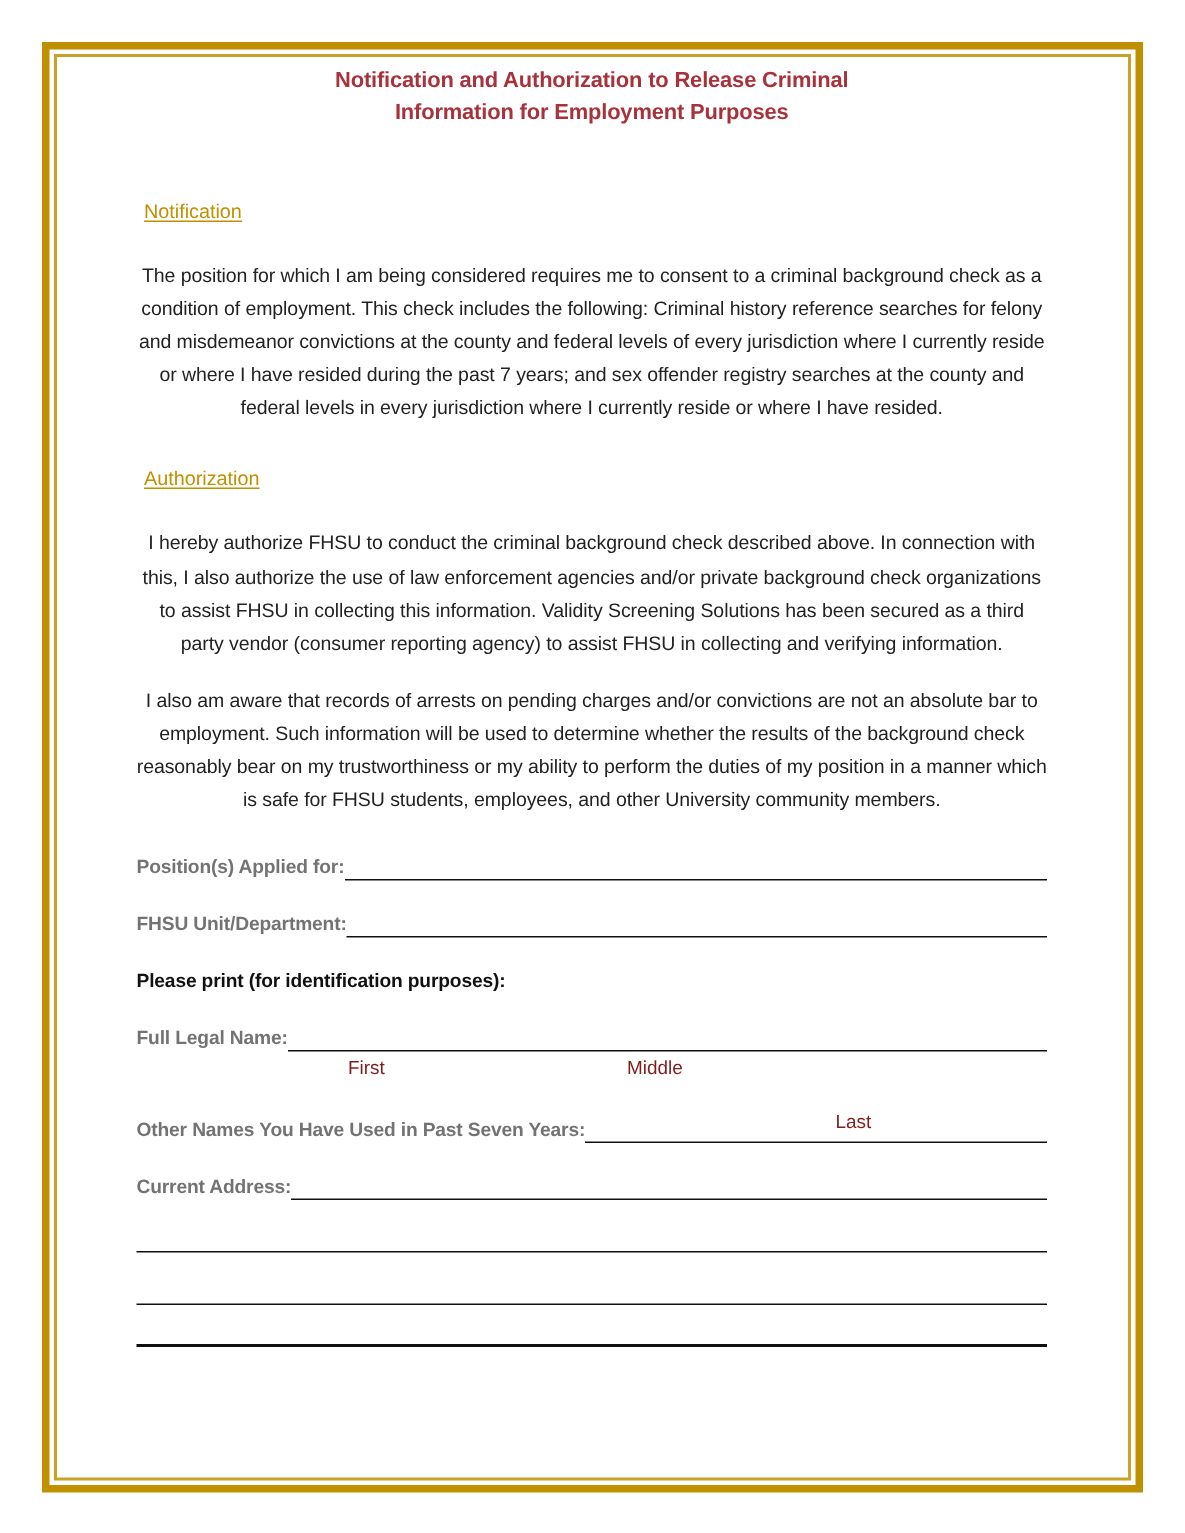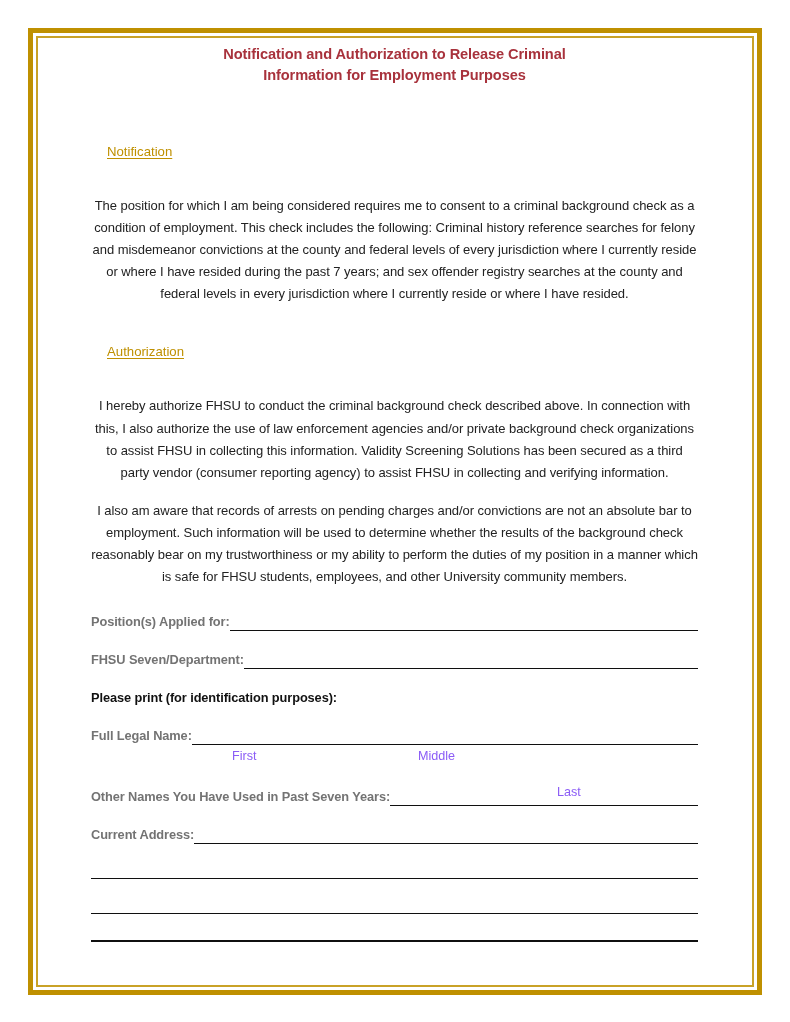--- a/index.html
+++ b/index.html
@@ -65,21 +65,21 @@
     padding: 0 18px;
   }
   .doc-title .t-line { display: block; }
 
   .section-heading {
     color: #bf9000;
     font-size: 13.2px;
     font-weight: normal;
     text-decoration: underline;
     text-underline-offset: 2px;
-    margin: 16px;
+    margin: 5px;
     display: inline-block;
   }
 
   .para {
     font-size: 13px;
     line-height: 22.1px;
     color: #222222;
     margin: 0;
     text-align: center;
     letter-spacing: -0.05px;
@@ -123,21 +123,21 @@
   }
 
   .gap-field { height: 20px; }
   .gap-field-sm { height: 19px; }
 
   
   .name-parts {
     position: relative;
     height: 20px;
     font-size: 12.6px;
-    color: #8b5cf6;
+    color: #7f1d1d;
     margin-top: 4px;
   }
   .name-parts span {
     position: absolute;
     top: 0;
   }
   .np-first  { left: 141px; }
   .np-middle { left: 327px; }
   .np-last   { left: 466px; margin-top: 36px; }
 
@@ -186,21 +186,21 @@
     <div>
 
       <div class="field-row">
         <span class="field-label">Position(s) Applied for:</span>
         <span class="field-rule"></span>
       </div>
 
       <div class="gap-field"></div>
 
       <div class="field-row">
-        <span class="field-label">FHSU Seven/Department:</span>
+        <span class="field-label">FHSU Unit/Department:</span>
         <span class="field-rule"></span>
       </div>
 
       <div class="gap-field"></div>
 
       <div class="field-row">
         <span class="field-plain">Please print (for identification purposes):</span>
       </div>
 
       <div class="gap-field"></div>

